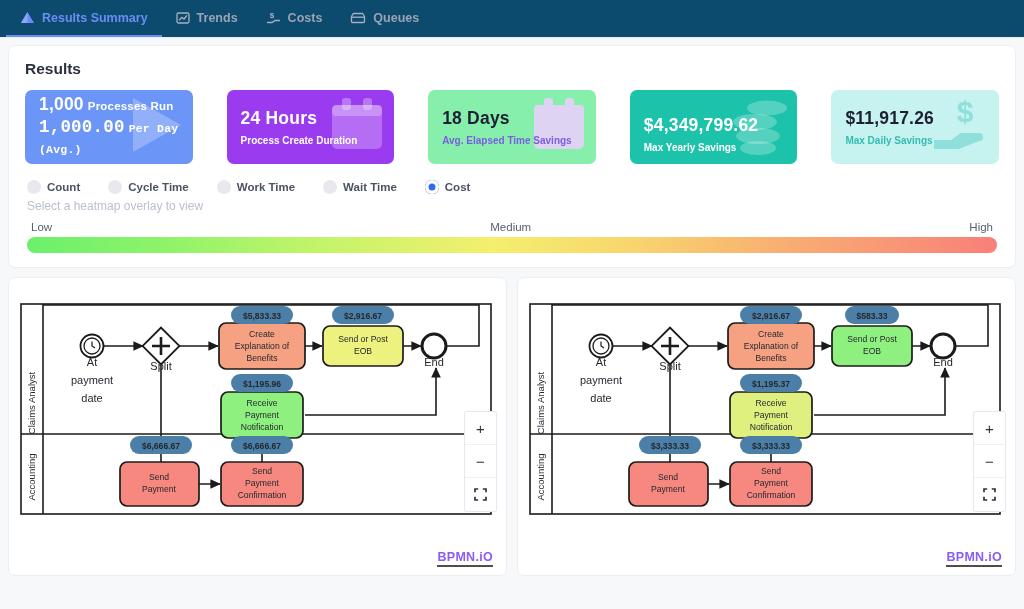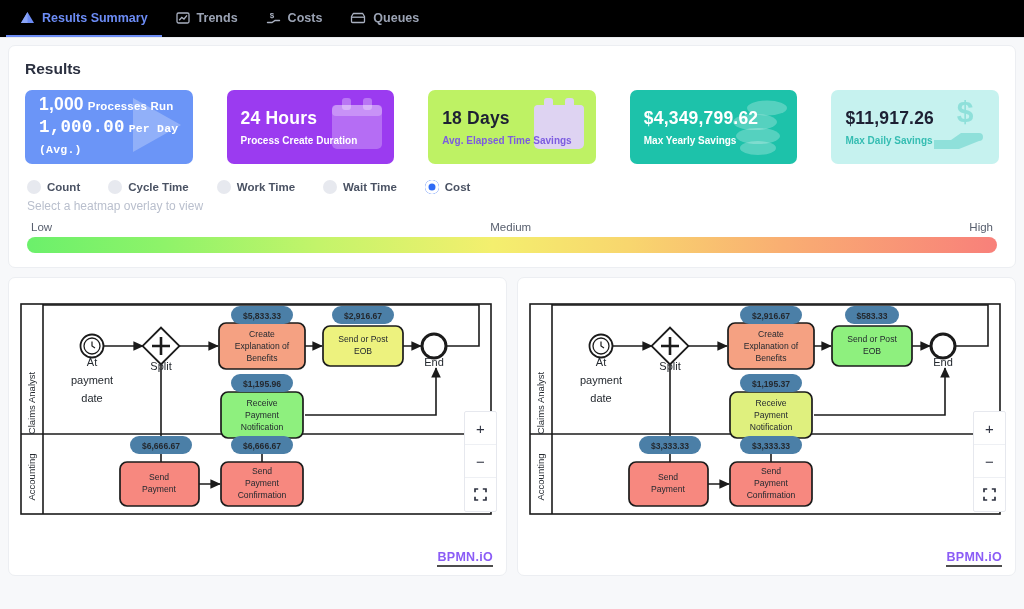--- a/index.html
+++ b/index.html
@@ -6,21 +6,21 @@
   html, body {
     width: 1024px; height: 609px;
     background: #f7f8fa;
     font-family: "Liberation Sans", sans-serif;
     overflow: hidden;
   }
 
   
   .tabbar {
     height: 38px;
-    background: #000000;
+    background: #0c4a6e;
     display: flex;
     align-items: stretch;
     padding-left: 6px;
     border-bottom: 1px solid #e9ebef;
   }
   .tab {
     display: flex; align-items: center; gap: 7px;
     padding: 0 14px;
     font-size: 12.5px;
     color: #9ba3b4;
@@ -68,23 +68,23 @@
   }
   .stat .row2 { margin-top: 1px; font-family: Liberation Mono, monospace; }
   .stat .art {
     position: absolute; right: 6px; top: 50%;
     transform: translateY(-50%);
     z-index: 1; pointer-events: none;
   }
 
   .stat-blue   { background: #6b95f7; color: #ffffff; }
   .stat-purple { background: #9b3bf0; color: #ffffff; }
-  .stat-lav    { background: #bef264; color: #1d2033; }
+  .stat-lav    { background: #86efac; color: #1d2033; }
   .stat-lav .sub { color: #7c5ce0; }
-  .stat-teal   { background: #1dc2aa; color: #ffffff; }
+  .stat-teal   { background: #1dc2aa; color: #ffffff; justify-content: flex-end; }
   .stat-mint   { background: #c6f2ef; color: #1d2033; }
   .stat-mint .sub { color: #35bdb2; }
 
   
   .radios {
     display: flex; align-items: center; gap: 28px;
     margin: 16px 0 0 6px;
   }
   .radio { display: flex; align-items: center; gap: 6px; cursor: pointer; }
   .radio .dot {

